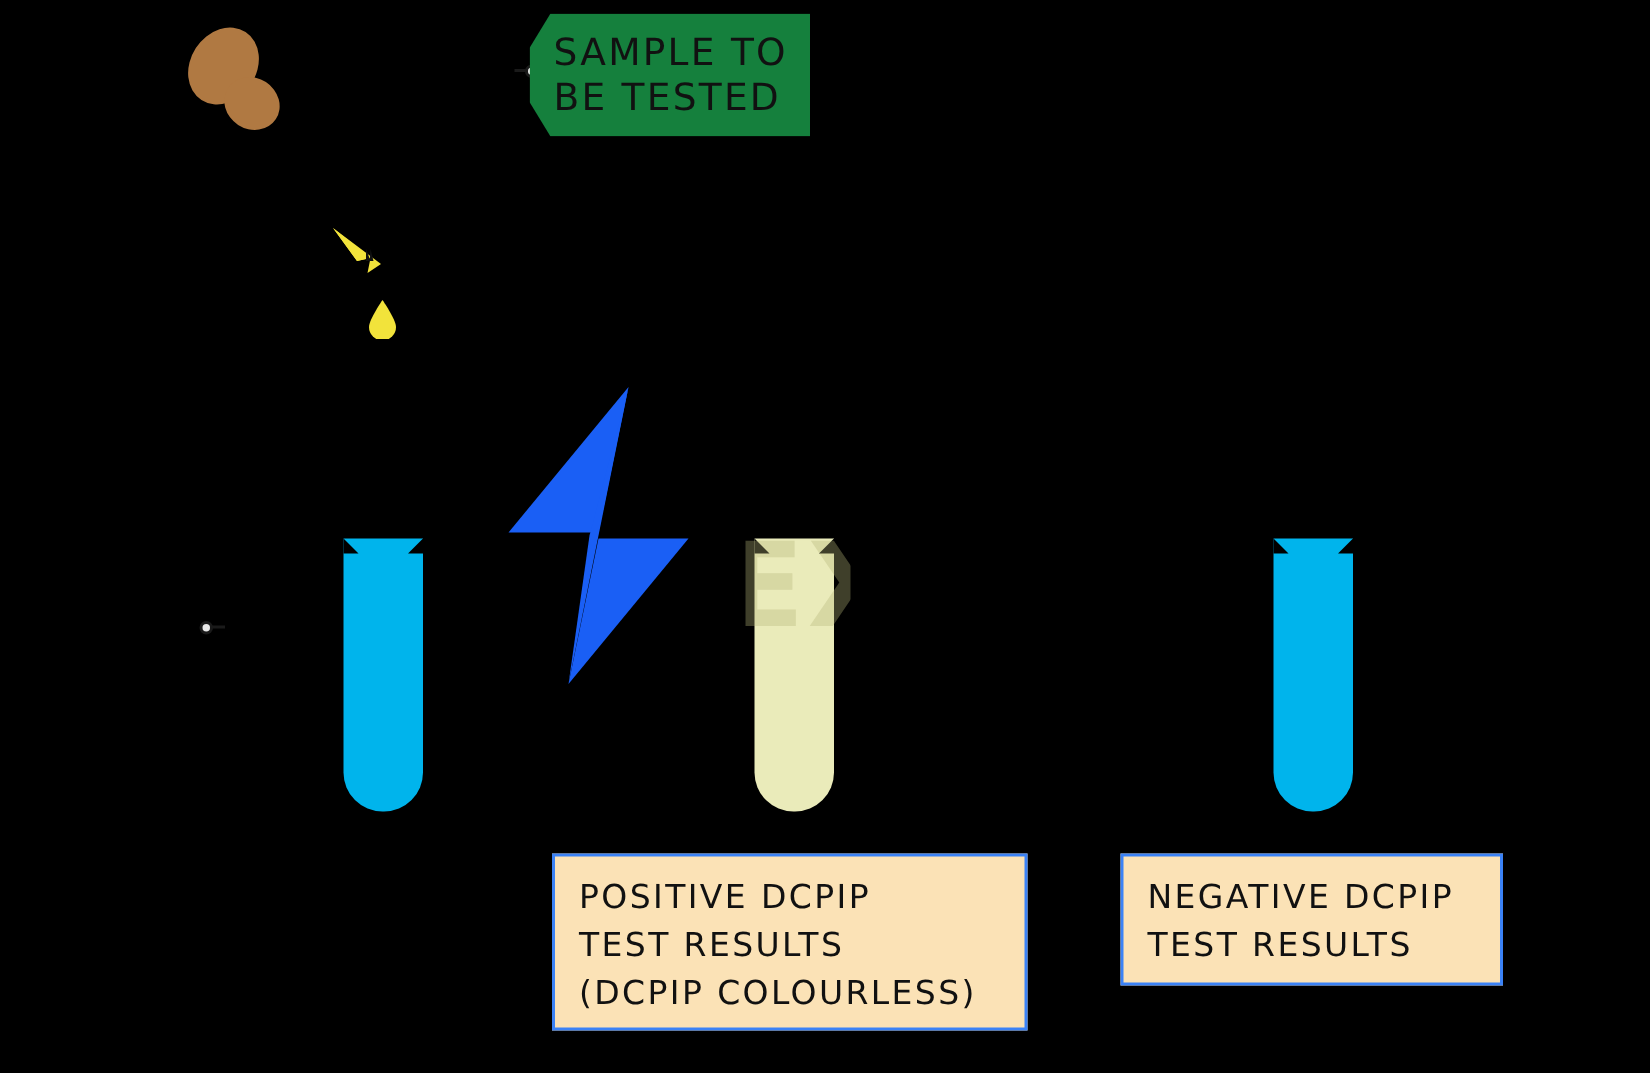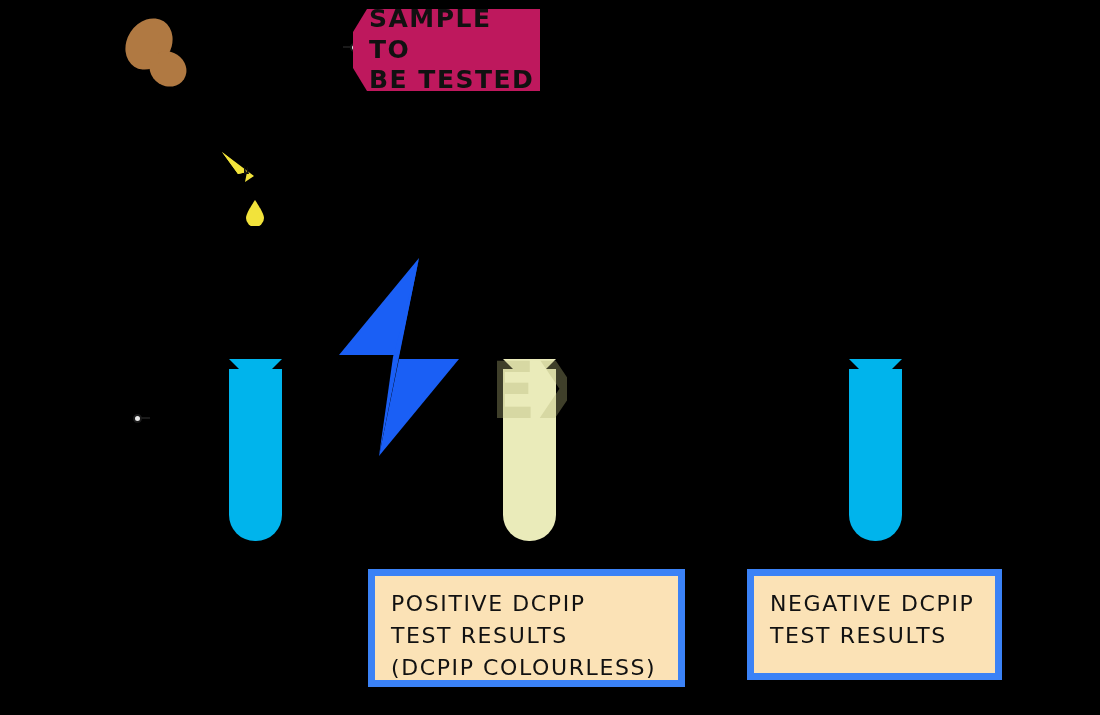--- a/index.html
+++ b/index.html
@@ -12,29 +12,28 @@
     width: 1100px;
     height: 715px;
     background: #000000;
     overflow: hidden;
     font-family: "DejaVu Sans", sans-serif;
   }
 
   
   .tag {
     position: absolute;
-    background: #be185d;
+    background: #15803d;
     color: #111111;
     box-sizing: border-box;
     display: flex;
     flex-direction: column;
     justify-content: center;
     letter-spacing: 1.5px;
     line-height: 1.22;
-    font-weight: bold;
   }
   #sample-tag {
     left: 353px;
     top: 9px;
     width: 187px;
     height: 82px;
     padding-left: 16px;
     font-size: 25px;
     clip-path: polygon(14px 0, 100% 0, 100% 100%, 14px 100%, 0 72%, 0 28%);
   }
@@ -84,31 +83,31 @@
     top: 417px;
     width: 9px;
     height: 2px;
     background: #1a1a1a;
   }
 
   
   .result-box {
     position: absolute;
     background: #FBE2B6;
-    border: 7px solid #3b82f6;
+    border: 2px solid #3b82f6;
     color: #111111;
     box-sizing: border-box;
     font-size: 22px;
     letter-spacing: 1.6px;
     line-height: 1.45;
     padding: 12px 16px;
     white-space: pre-line;
   }
   #positive-box { left: 368px; top: 569px; width: 317px; height: 118px; }
-  #negative-box { left: 747px; top: 569px; width: 255px; height: 111px; }
+  #negative-box { left: 747px; top: 569px; width: 255px; height: 88px; }
 
   
   .tube {
     position: absolute;
     width: 53px;
     height: 182px;
     border-radius: 0 0 26px 26px;
   }
   .tube .rim-left, .tube .rim-right {
     position: absolute;

